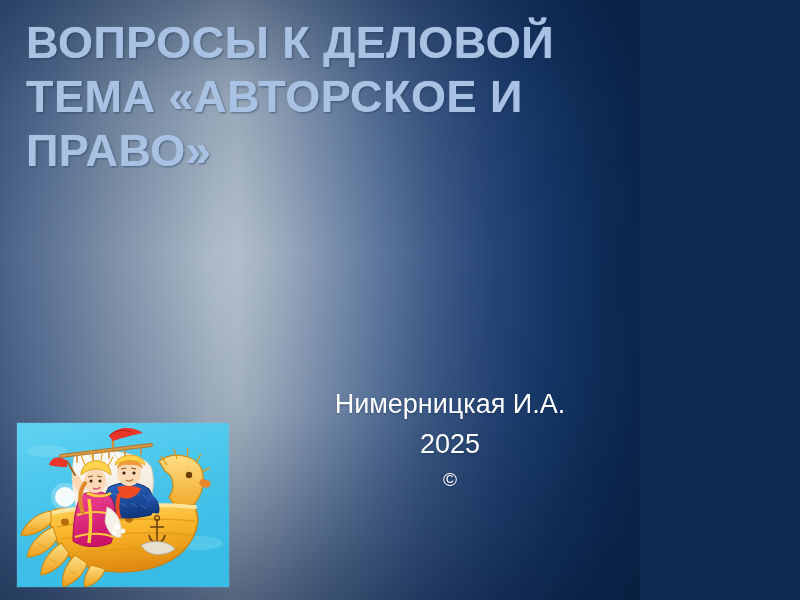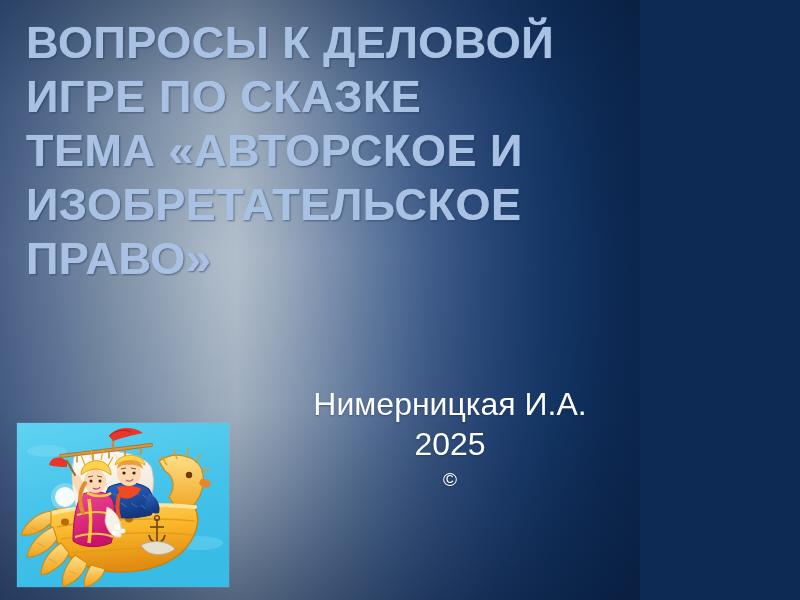--- a/index.html
+++ b/index.html
@@ -95,21 +95,21 @@
   .subtitle-block {
     position: absolute;
     left: 240px;
     top: 384px;
     width: 420px;
     text-align: center;
     z-index: 5;
   }
   .sub-line {
     color: #ffffff;
-    font-size: 32px;
+    font-size: 27px;
     line-height: 40px;
     font-weight: normal;
     text-shadow: 0 1px 2px rgba(14,36,70,0.45);
   }
   .sub-line.small {
     font-size: 19px;
     line-height: 32px;
   }
 
   
@@ -134,23 +134,21 @@
 <body>
 
 <div id="slide">
 
   <div class="bg-layer-h"></div>
   <div class="bg-layer-v"></div>
   <div class="bg-layer-vig"></div>
 
   <div class="title-block">
     <div class="title-line">Вопросы к деловой</div>
-    <div class="title-line">игре по сказке</div>
     <div class="title-line">Тема «Авторское и</div>
-    <div class="title-line">изобретательское</div>
     <div class="title-line">право»</div>
   </div>
 
   <div class="subtitle-block">
     <div class="sub-line">Нимерницкая И.А.</div>
     <div class="sub-line">2025</div>
     <div class="sub-line small">©</div>
   </div>
 
   <div class="illustration">

